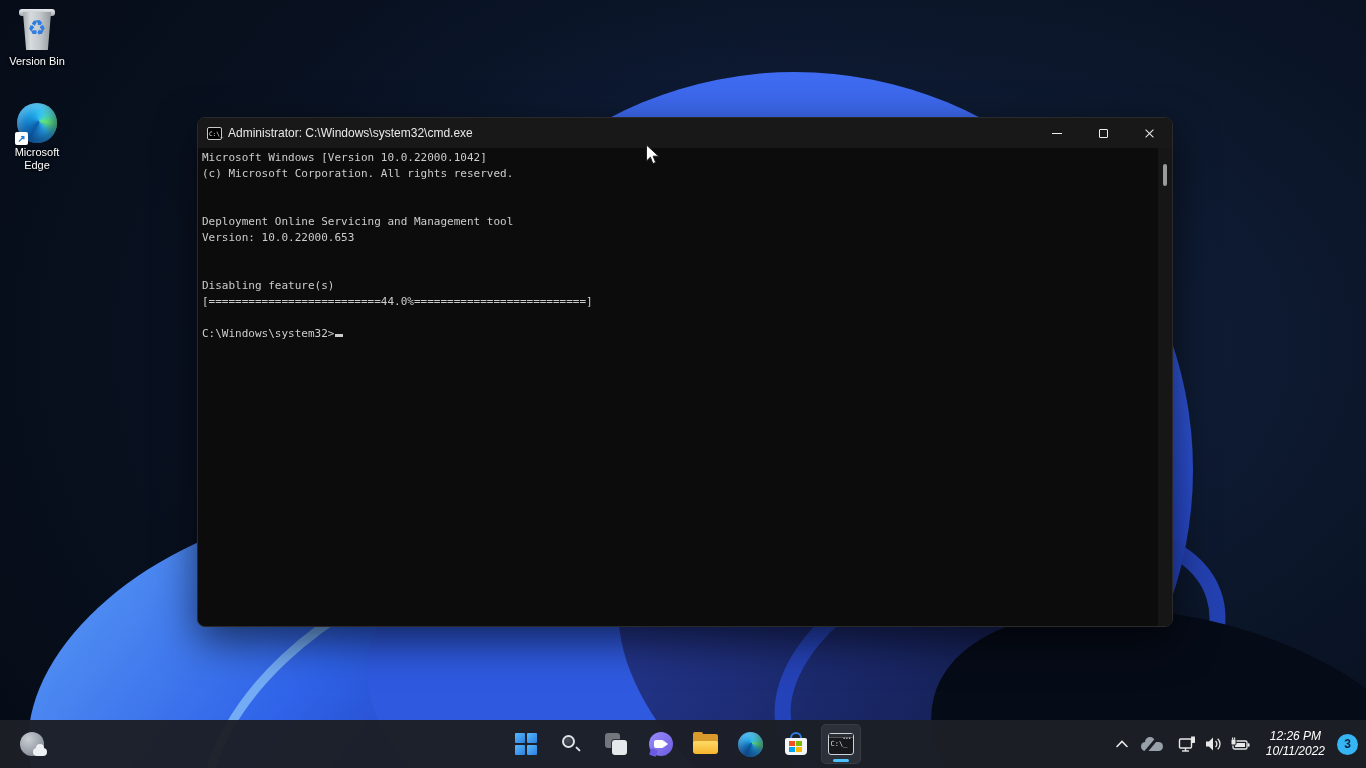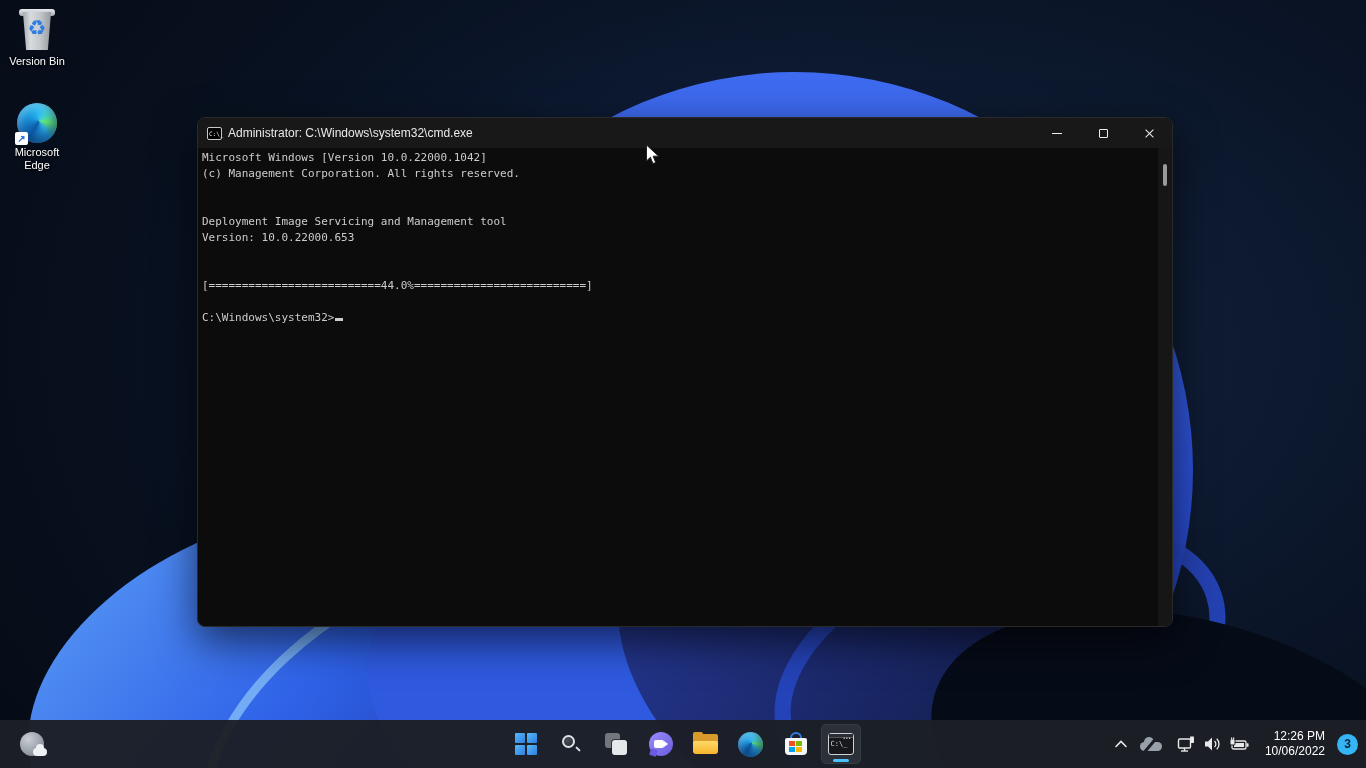--- a/index.html
+++ b/index.html
@@ -122,21 +122,21 @@
 
   .cmd-icon-big { position:relative; width:26px; height:22px; background:#16181c; border:1.5px solid #ccd2d8; border-radius:3px; }
   .cmd-icon-big .bar { position:absolute; left:0; top:0; right:0; height:4px; background:#2a2e34; border-bottom:1px solid #555; }
   .cmd-icon-big .dots { position:absolute; right:1px; top:0.5px; font-size:5px; color:#cfd6dc; letter-spacing:1px; }
   .cmd-icon-big .prompt { position:absolute; left:2px; top:6px; font-family:"DejaVu Sans Mono", monospace; font-size:7px; color:#d6dde3; }
 
   
   .tray { position:absolute; right:0; top:0; height:48px; display:flex; align-items:center; padding-right:8px; gap:2px; }
   .tray-btn { height:36px; border-radius:5px; display:flex; align-items:center; justify-content:center; padding:0 5px; }
   .tray-group { display:flex; align-items:center; gap:8px; padding:0 8px; }
-  .clock { text-align:right; color:#fff; font-size:12px; line-height:15px; padding:0 6px; }
+  .clock { text-align:center; color:#fff; font-size:12px; line-height:15px; padding:0 6px;font-style:italic; }
   .badge { width:21px; height:21px; border-radius:50%; background:#35b5f3; color:#0b2239; font-size:12px; font-weight:bold; display:flex; align-items:center; justify-content:center; margin-left:4px; }
   .cloud-off { position:relative; width:22px; height:15px; }
   .cloud-off .cloud { position:absolute; left:0; bottom:1px; width:22px; height:9px; background:#98a0a9; border-radius:6px; }
   .cloud-off .cloud::before { content:""; position:absolute; left:4px; top:-5px; width:10px; height:10px; background:#98a0a9; border-radius:50%; }
   .cloud-off .slash { position:absolute; left:9px; top:-2px; width:2.5px; height:20px; background:rgba(28,31,38,1); transform:rotate(40deg); }
 </style>
 </head>
 <body>
 
 <svg class="wallpaper-svg" width="1366" height="768" viewBox="0 0 1366 768">
@@ -204,27 +204,28 @@
           <div class="glyph-close">
             <span></span>
             <span></span>
           </div>
         </div>
     </div>
   </div>
 
   <div class="console">
     <div class="line">Microsoft Windows [Version 10.0.22000.1042]</div>
-    <div class="line">(c) Management Corporation. All rights reserved.</div>
-    <div class="line"></div>
-    <div class="line"></div>
-    <div class="line">Deployment Image Servicing and Management tool</div>
+    <div class="line">(c) Microsoft Corporation. All rights reserved.</div>
+    <div class="line"></div>
+    <div class="line"></div>
+    <div class="line">Deployment Online Servicing and Management tool</div>
     <div class="line">Version: 10.0.22000.653</div>
     <div class="line"></div>
     <div class="line"></div>
+    <div class="line">Disabling feature(s)</div>
     <div class="line">[==========================44.0%==========================]</div>
     <div class="line"></div>
     <div class="line"><span>C:\Windows\system32&gt;</span><span class="caret"></span></div>
   </div>
 
   <div class="scrollbar">
     <div class="scroll-thumb"></div>
   </div>
 </div>
 
@@ -326,17 +327,17 @@
         <rect x="3" y="4" width="14" height="8" rx="1.6" fill="none" stroke="#e8e8e8" stroke-width="1.3"></rect>
         <rect x="17.6" y="6.3" width="2" height="3.4" rx="0.7" fill="#e8e8e8"></rect>
         <rect x="5" y="6" width="10" height="4" fill="#e8e8e8"></rect>
         <rect x="1" y="2" width="5" height="6" rx="1" fill="#e8e8e8" stroke="#1c1f26" stroke-width="1"></rect>
         <line x1="2.6" y1="0.5" x2="2.6" y2="2.5" stroke="#e8e8e8" stroke-width="1.2"></line>
         <line x1="4.6" y1="0.5" x2="4.6" y2="2.5" stroke="#e8e8e8" stroke-width="1.2"></line>
       </svg>
     </div>
     <div class="clock">
       <div>12:26 PM</div>
-      <div>10/06/2022</div>
+      <div>10/11/2022</div>
     </div>
     <div class="badge">3</div>
   </div>
 </div>
 
 </body></html>

